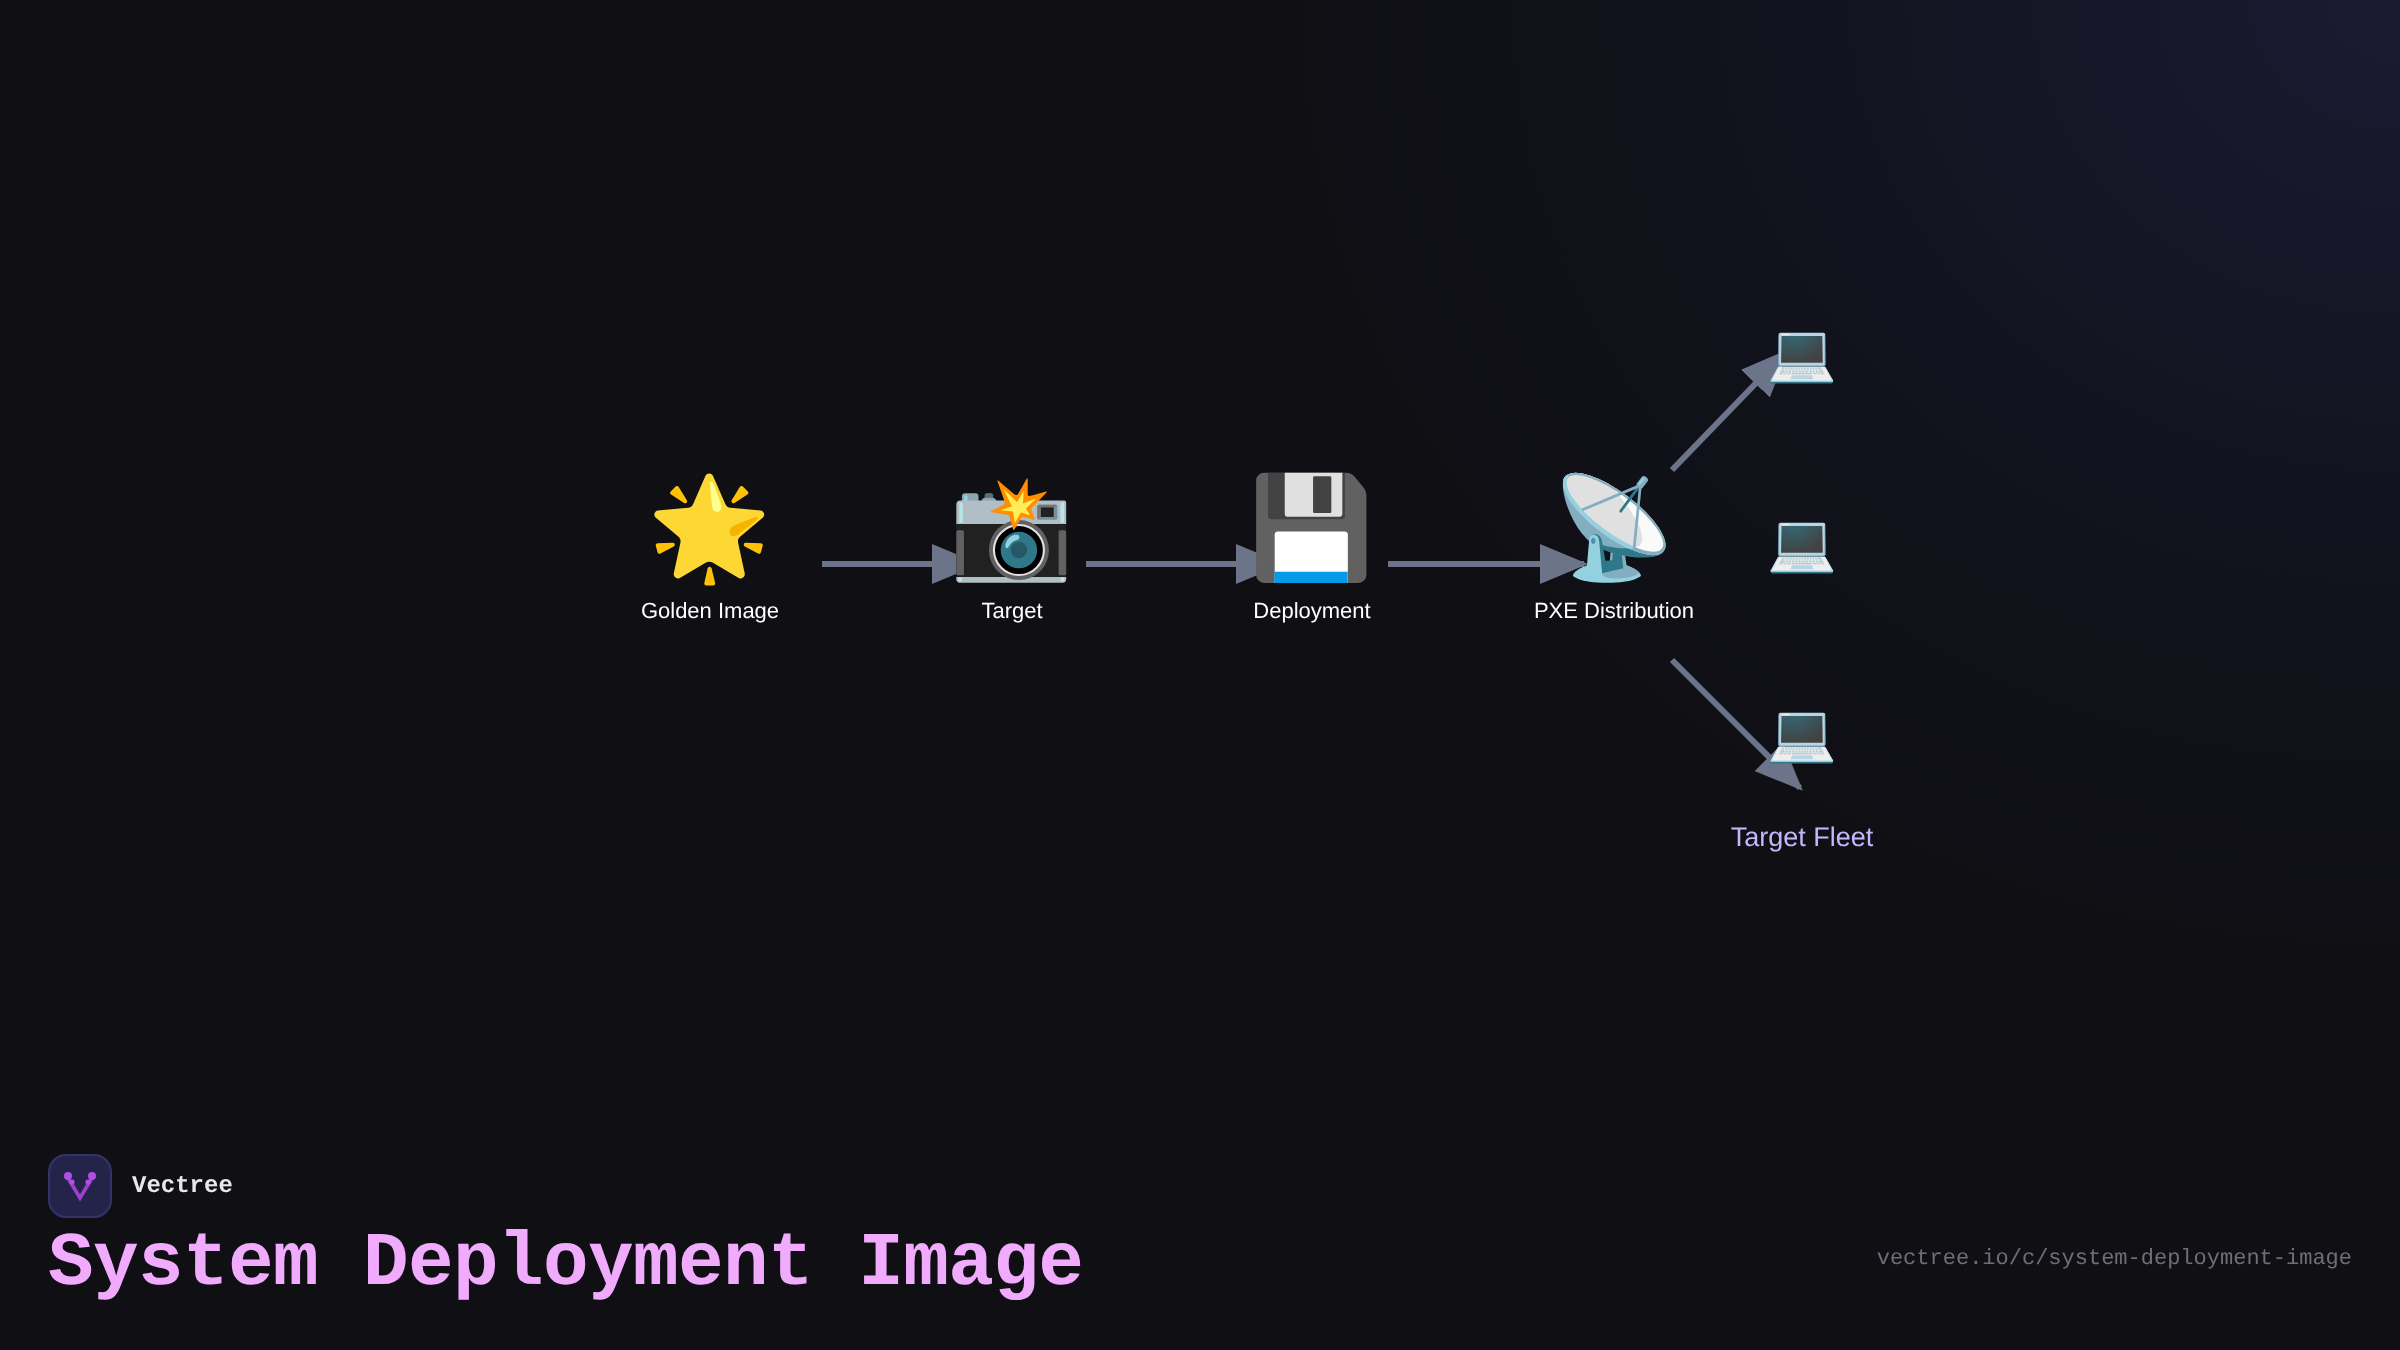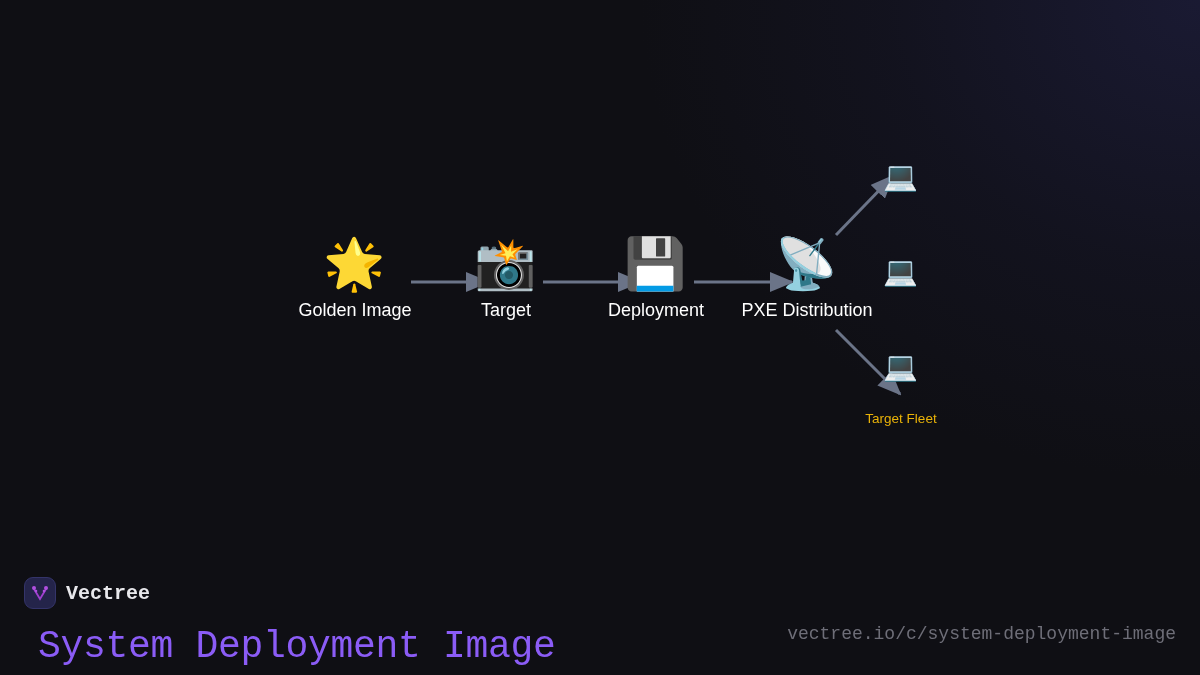--- a/index.html
+++ b/index.html
@@ -9,41 +9,41 @@
     font-family: "Liberation Sans", sans-serif;
   }
   .bg-glow {
     position:absolute; inset:0;
     background: radial-gradient(ellipse 700px 600px at 1200px 0px, rgba(28,28,56,0.85) 0%, rgba(22,22,40,0.5) 45%, rgba(15,15,20,0) 80%);
     pointer-events:none;
   }
   .diagram { position:absolute; left:0; top:0; width:1200px; height:675px; }
   .node { position:absolute; text-align:center; transform:translateX(-50%); }
   .node .icon { font-size:50px; line-height:56px; display:block; }
-  .node .label { display:block; color:#ffffff; font-size:18px; margin-top:8px; white-space:nowrap; }
+  .node .label { display:block; color:#ffffff; font-size:11px; margin-top:8px; white-space:nowrap; }
   .fleet-icon { position:absolute; font-size:28px; line-height:32px; transform:translateX(-50%); }
-  .fleet-label { position:absolute; color:#eab308; font-size:13.5px; transform:translateX(-50%); white-space:nowrap; }
+  .fleet-label { position:absolute; color:#c4b5fd; font-size:13.5px; transform:translateX(-50%); white-space:nowrap; }
   .brand { position:absolute; left:24px; top:577px; display:flex; align-items:center; }
   .logo {
     width:32px; height:32px; border-radius:9px; background:#24244a;
     border:1px solid #34346a; box-sizing:border-box;
     display:flex; align-items:center; justify-content:center;
   }
   .brand-name {
-    margin-left:10px; color:#e8e8ec; font-weight:bold; font-size:20px;
+    margin-left:10px; color:#e8e8ec; font-weight:bold; font-size:12px;
     font-family: "Liberation Mono", monospace;
   }
   .title {
-    position:absolute; left:24px; top:611px; margin:14px;
-    color:#8b5cf6; font-weight:normal; font-size:38px;
+    position:absolute; left:24px; top:611px; margin:0;
+    color:#f0abfc; font-weight:bold; font-size:38px;
     font-family: "Liberation Mono", monospace; letter-spacing:-0.3px;
   }
   .url {
     position:absolute; right:24px; top:624px;
-    color:#6e6e78; font-size:18px;
+    color:#6e6e78; font-size:11px;
     font-family: "Liberation Mono", monospace;
   }
 </style>
 </head>
 <body>
 
 <div class="bg-glow"></div>
 
 <div class="diagram">
   <svg width="1200" height="675" style="position:absolute;left:0;top:0">

